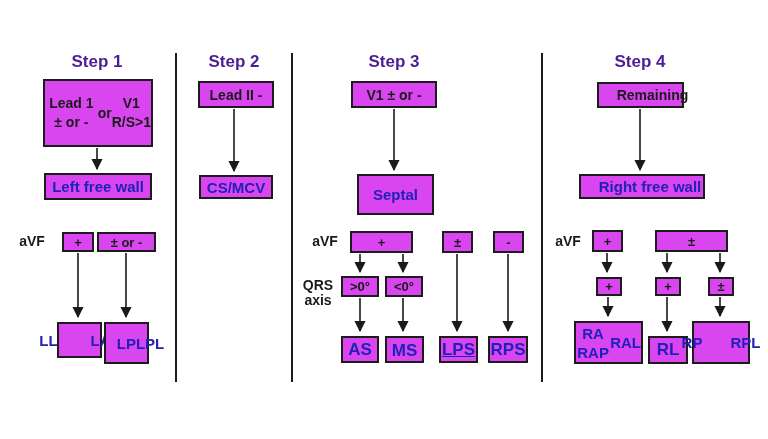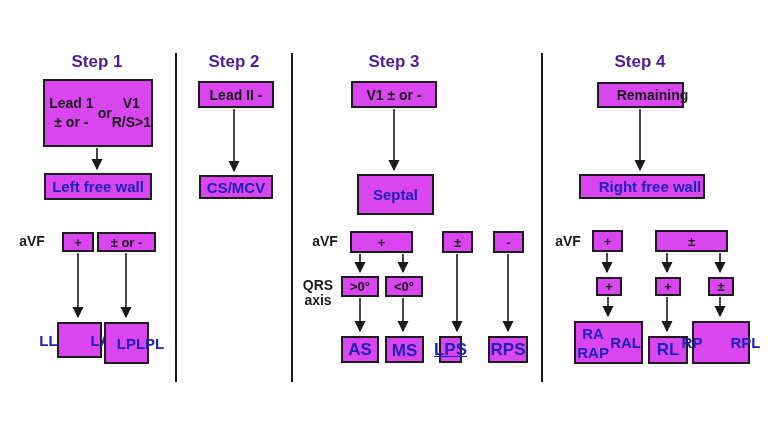--- a/index.html
+++ b/index.html
@@ -165,21 +165,21 @@
   <div class="box black cond" style="left:385px; top:276px; width:38px; height:21px;">
     <span>&lt;0°</span>
   </div>
 
   <div class="box blue result-sm" style="left:341px; top:336px; width:38px; height:27px;">
     <span>AS</span>
   </div>
   <div class="box blue result-sm" style="left:385px; top:336px; width:39px; height:27px;align-items:flex-end;">
     <span>MS</span>
   </div>
-  <div class="box blue result-sm" style="left:439px; top:336px; width:23px; height:27px;text-decoration:underline;">
+  <div class="box blue result-sm" style="left:439px; top:336px; width:39px; height:27px;text-decoration:underline;">
     <span>LPS</span>
   </div>
   <div class="box blue result-sm" style="left:488px; top:336px; width:40px; height:27px;">
     <span>RPS</span>
   </div>
 
   <div class="box black cond" style="left:592px; top:230px; width:31px; height:22px;">
     <span>+</span>
   </div>
   <div class="box black cond" style="left:655px; top:230px; width:73px; height:22px;">

